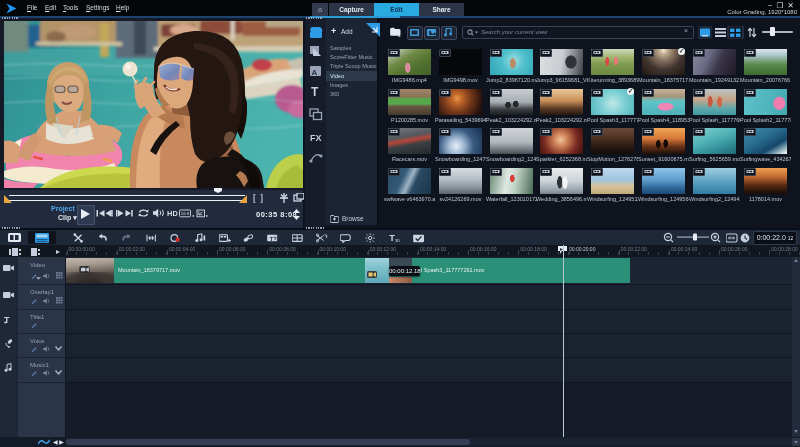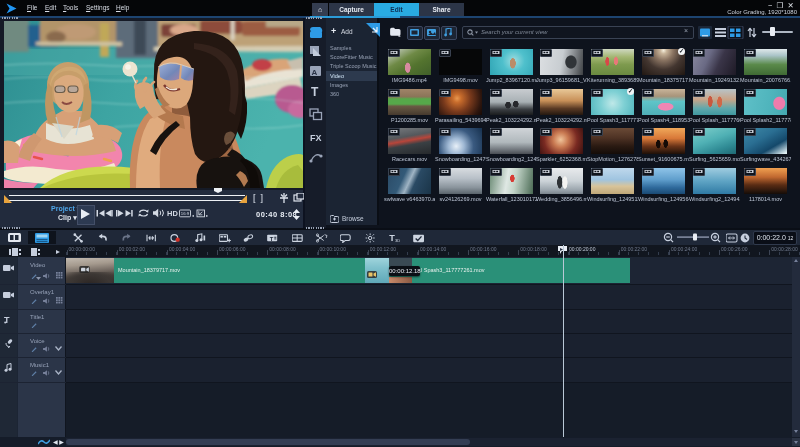--- a/index.html
+++ b/index.html
@@ -279,21 +279,21 @@
   </g>
   <text x="71" y="9" font-family="Liberation Sans" font-size="7.5" font-weight="bold" fill="#d4dae4">HD</text>
   <rect x="83.5" y="3" width="11" height="6.8" rx="1" fill="none" stroke="#d4dae4" stroke-width="0.9"></rect>
   <text x="84.8" y="8.2" font-family="Liberation Sans" font-size="4.3" fill="#d4dae4">16:9</text>
   <rect x="96.5" y="8.2" width="1.5" height="1.5" fill="#d4dae4"></rect>
   <rect x="101" y="3" width="7.5" height="6.8" fill="none" stroke="#d4dae4" stroke-width="0.9"></rect>
   <path d="M102.8 7.8 l3.6 -3 m-3.6 -0.6 v3.6 h3.6" stroke="#d4dae4" stroke-width="0.8" fill="none"></path>
   <rect x="110" y="8.2" width="1.5" height="1.5" fill="#d4dae4"></rect>
 </svg>
 
-<div class="abs" id="timecode1">00:40 8:08</div>
+<div class="abs" id="timecode1">00:35 8:08</div>
 <svg class="abs" style="left:293px;top:209px" width="7" height="11" viewBox="0 0 7 11">
     <path d="M0 4 L3.5 0 L7 4 Z M0 7 L7 7 L3.5 11 Z" fill="#e8edf4"></path>
   </svg>
 
 <div class="abs" id="library"></div>
 <div class="abs" id="iconstrip"></div>
 
 <svg class="abs" style="left:309px;top:25px" width="14" height="145" viewBox="0 0 14 145">
   <g>
     <path d="M1 5 q0 -3 3 -3 l7 0 q3 2 2 5 l-10 0 z" fill="#2e9be6"></path>

